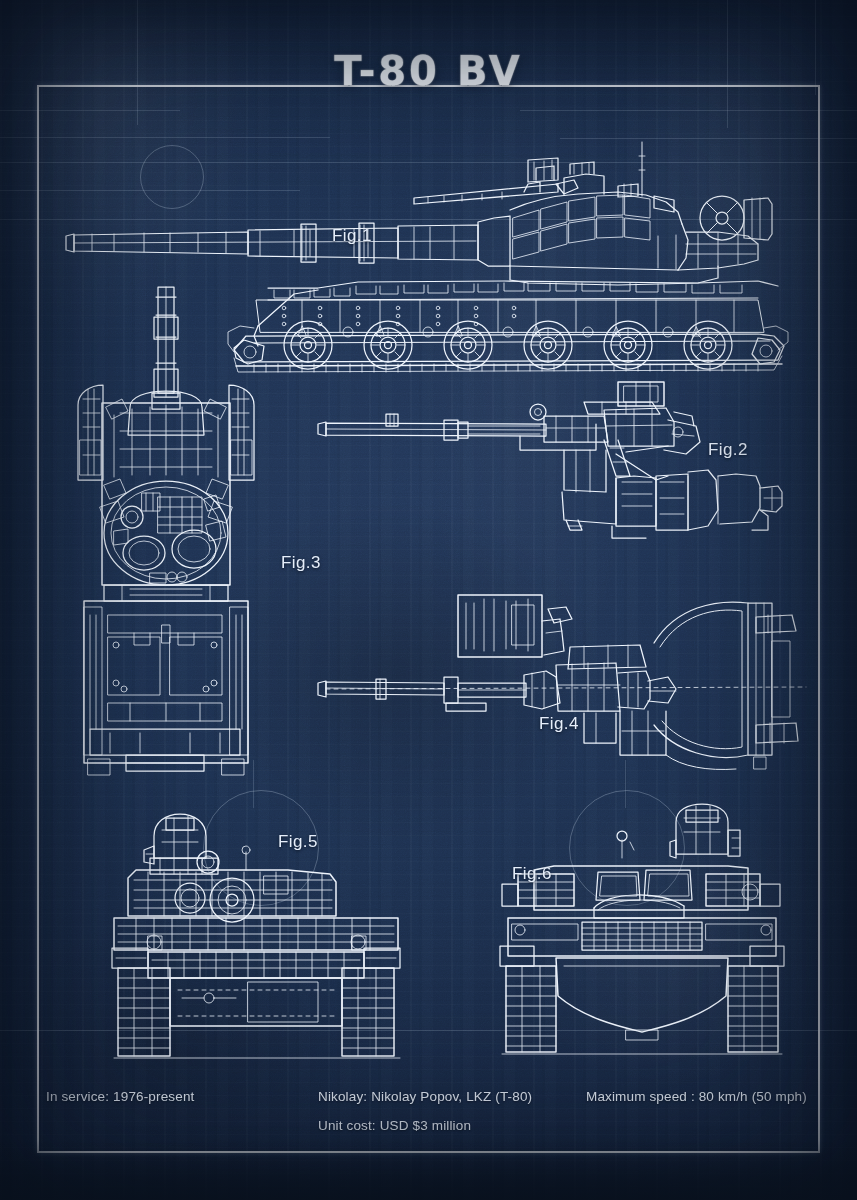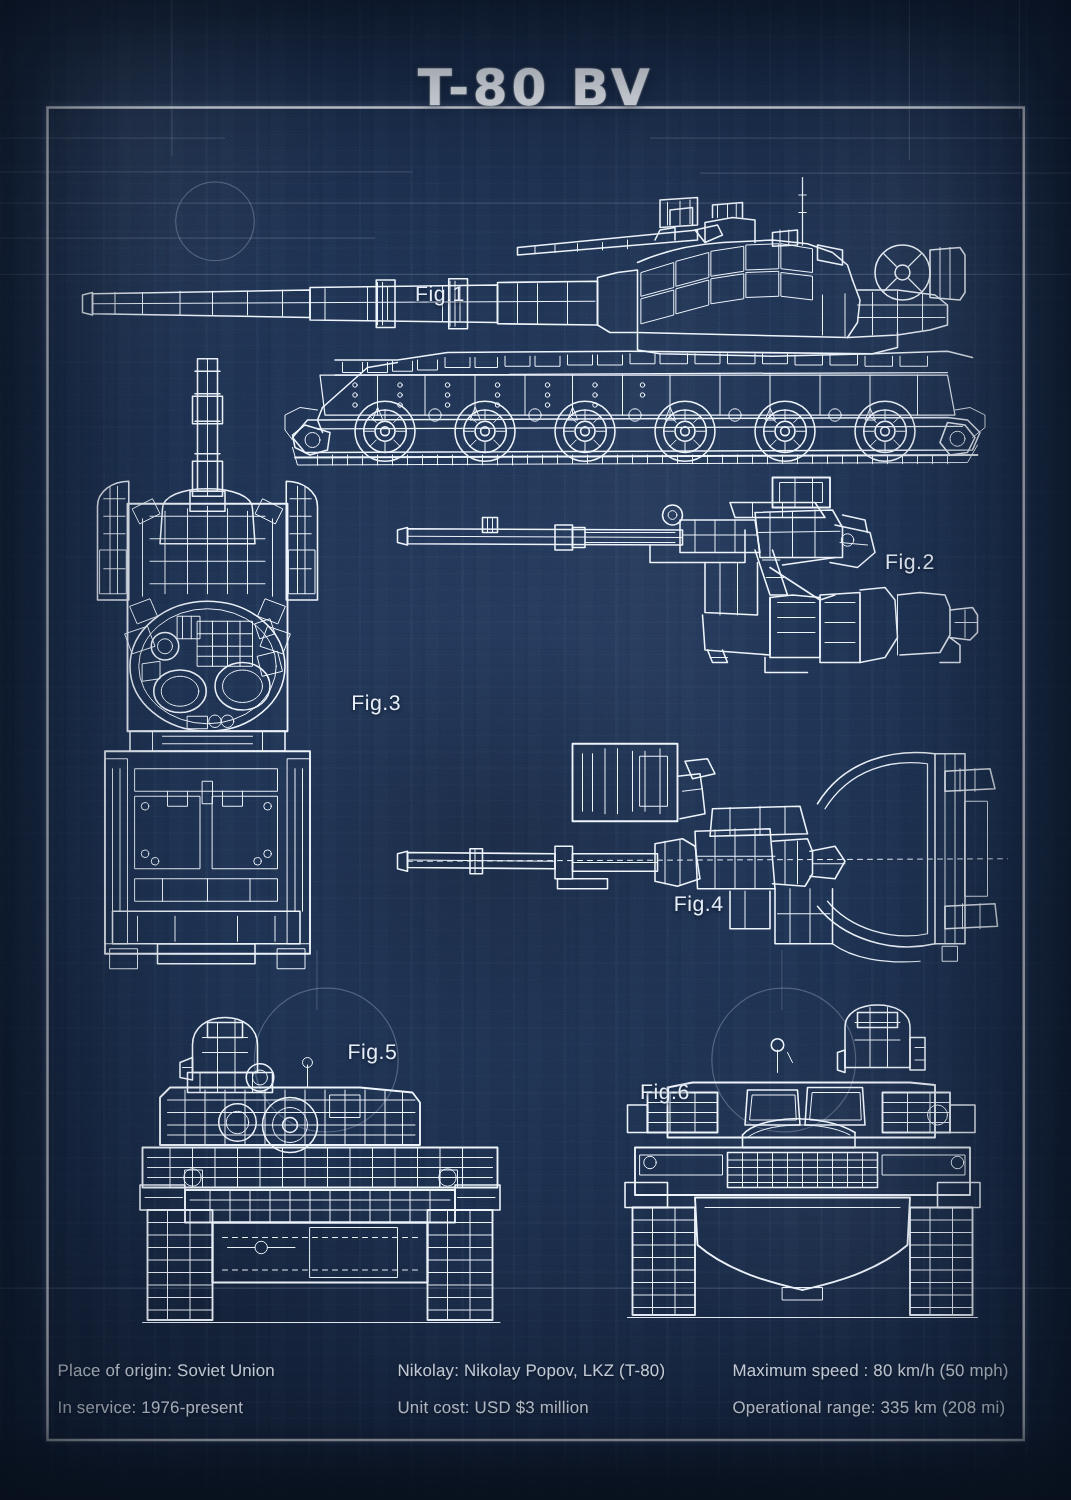--- a/index.html
+++ b/index.html
@@ -804,24 +804,20 @@
       <path class="t08" d="M4 254 L284 254"></path>
     </g>
   </svg>
   </div>
   <div class="figlabel" style="left:512px;top:864px;">Fig.6</div>
 
   <div class="specs">
 
     <div class="spec-col c1">
       <div class="spec-row">
-        <span class="k">Place of origin: </span>
-        <span class="v">Soviet Union</span>
-      </div>
-      <div class="spec-row">
         <span class="k">In service: </span>
         <span class="v">1976-present</span>
       </div>
     </div>
 
     <div class="spec-col c2">
       <div class="spec-row">
         <span class="k">Nikolay: </span>
         <span class="v">Nikolay Popov, LKZ (T-80)</span>
       </div>
@@ -829,22 +825,18 @@
         <span class="k">Unit cost: </span>
         <span class="v">USD $3 million</span>
       </div>
     </div>
 
     <div class="spec-col c3">
       <div class="spec-row">
         <span class="k">Maximum speed : </span>
         <span class="v">80 km/h (50 mph)</span>
       </div>
-      <div class="spec-row">
-        <span class="k">Operational range: </span>
-        <span class="v">335 km (208 mi)</span>
-      </div>
     </div>
   </div>
 
   <div class="bg-edgeshade"></div>
   <div class="bg-bottomband"></div>
 </div>
 
 </body></html>

